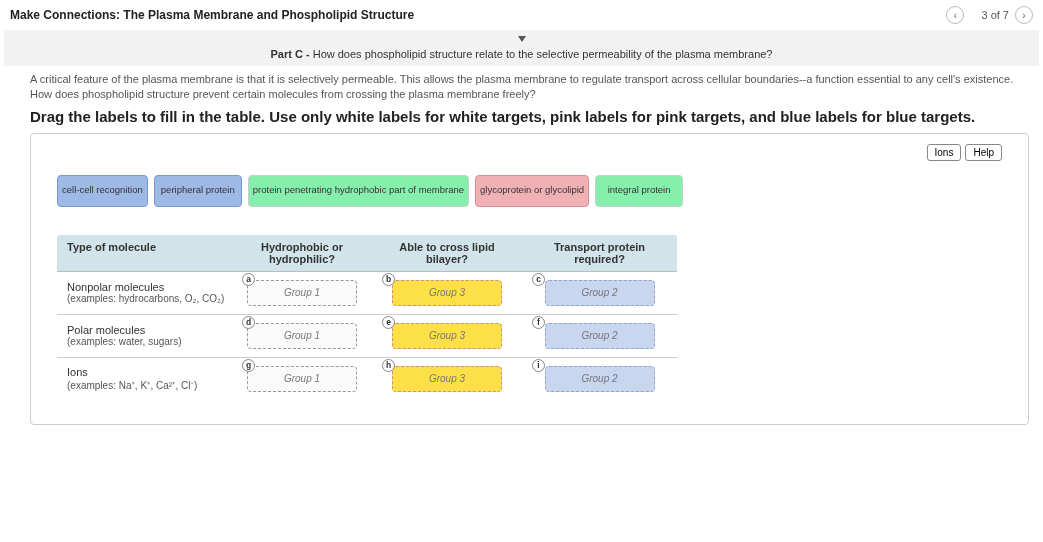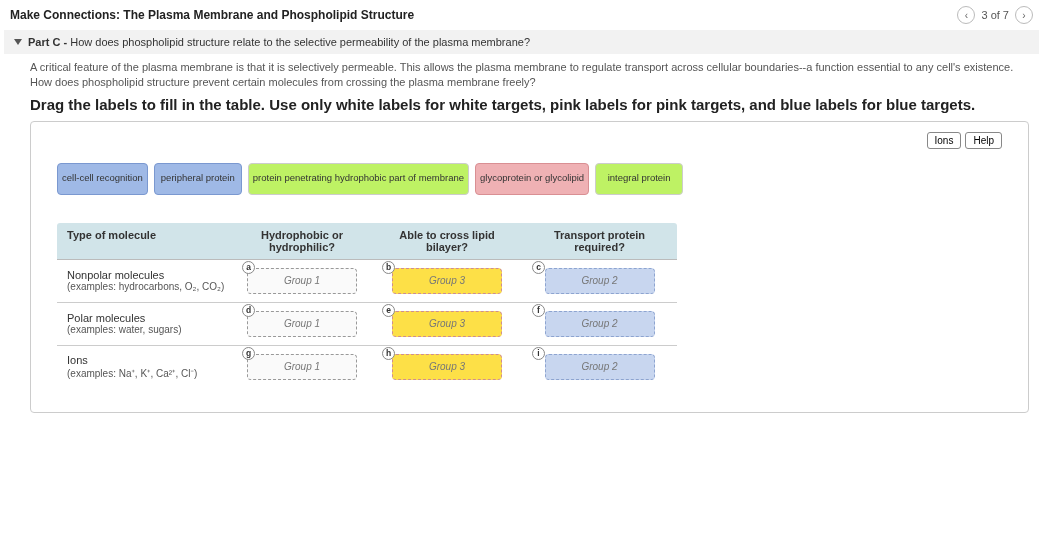--- a/index.html
+++ b/index.html
@@ -1,35 +1,35 @@
 <!DOCTYPE html>
 <html><head>
 <meta charset="utf-8">
 <style>
   * { box-sizing: border-box; margin: 0; padding: 0; }
   body { font-family: Arial, sans-serif; font-size: 11px; color: #333; background: #fff; width: 1043px; }
   .header { display: flex; justify-content: space-between; align-items: center; padding: 6px 10px 4px 10px; }
   .title { font-weight: bold; font-size: 12px; color: #222; }
   .pager { display: flex; align-items: center; gap: 6px; }
   .pager-btn { width: 18px; height: 18px; border: 1px solid #bbb; border-radius: 50%; display: flex; align-items: center; justify-content: center; font-size: 10px; color: #666; cursor: pointer; background: #fff; }
-  .page-count { font-size: 11px; color: #555; }
-  .part-bar { background: #f2f2f2; padding: 6px 10px; display: flex; align-items: center; gap: 6px; margin: 2px 4px 6px 4px; }
+  .page-count { font-size: 11px; color: #555; margin-left: 11px; }
+  .part-bar { background: #f2f2f2; padding: 6px 10px; display: flex; align-items: center; gap: 6px; margin: 2px 4px 6px 4px; flex-direction: column; }
   .tri { width: 0; height: 0; border-left: 4px solid transparent; border-right: 4px solid transparent; border-top: 6px solid #555; }
   .part-text { font-size: 11px; color: #333; }
   .part-text b { font-weight: bold; }
   .body-area { padding: 0 14px 0 30px; }
   .intro { font-size: 11px; color: #555; line-height: 1.35; margin-bottom: 6px; }
   .instruct { font-size: 15px; font-weight: bold; color: #222; margin-bottom: 8px; }
   .work-box { border: 1px solid #ccc; border-radius: 4px; padding: 10px 26px 24px 26px; position: relative; }
   .top-btns { display: flex; justify-content: flex-end; gap: 4px; margin-bottom: 14px; }
   .small-btn { border: 1px solid #888; border-radius: 3px; padding: 2px 7px; font-size: 10px; background: #fff; cursor: pointer; }
   .labels-row { display: flex; gap: 6px; margin-bottom: 28px; }
   .label-chip { border-radius: 4px; padding: 6px 4px; text-align: center; font-size: 9.5px; color: #333; min-width: 88px; display: flex; align-items: center; justify-content: center; line-height: 1.15; min-height: 32px; cursor: move; }
   .chip-blue { background: #9fb9e6; border: 1px solid #7a98d0; }
-  .chip-white { background: #bef264; border: 1px solid #ccc; }
+  .chip-white { background: #86efac; border: 1px solid #ccc; }
   .chip-pink { background: #efb1b4; border: 1px solid #d98f93; }
   .table { width: 620px; }
   .header-row { display: flex; background: #d1e4e9; border-radius: 3px 3px 0 0; }
   .header-cell { font-weight: bold; font-size: 11px; padding: 6px 6px; text-align: center; border-bottom: 1px solid #bbb; }
   .col0 { width: 175px; text-align: left !important; padding-left: 10px !important; }
   .col1 { width: 140px; }
   .col2 { width: 150px; }
   .col3 { width: 155px; }
   .data-row { display: flex; align-items: center; padding: 8px 0; border-bottom: 1px solid #ccc; }
   .data-row:last-child { border-bottom: none; }

